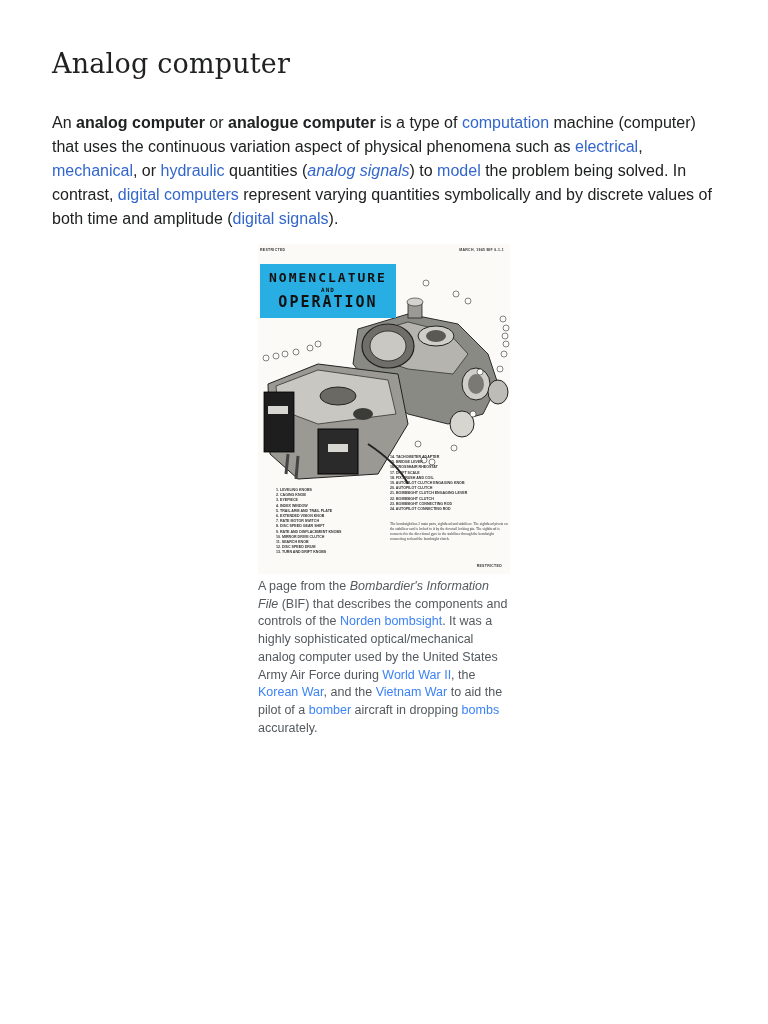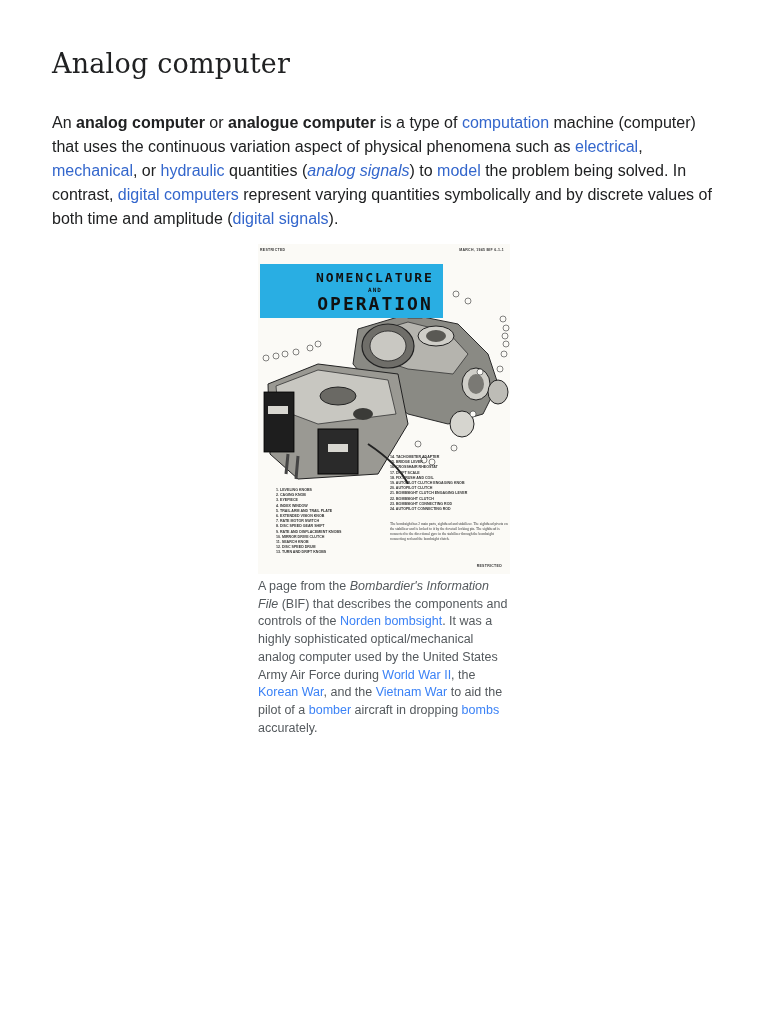--- a/index.html
+++ b/index.html
@@ -26,25 +26,24 @@
     position: absolute; font-family: "Liberation Sans", sans-serif; font-size: 3.5px;
     color: #333; font-weight: bold; letter-spacing: 0.3px;
   }
   .scan .hdr-l { left: 2px; top: 4px; }
   .scan .hdr-r { right: 6px; top: 4px; }
   .scan .ftr { right: 8px; bottom: 6px; }
   .banner {
     position: absolute; left: 2px; top: 20px; width: 136px; height: 54px; background: #29aee3;
     font-family: "DejaVu Sans Mono", "Liberation Mono", monospace; color: #111;
     text-align: center;
-    padding-left: 47px;
   }
   .banner .b1 { font-size: 13px; font-weight: bold; letter-spacing: 2px; margin-top: 6px; }
   .banner .b2 { font-size: 6px; font-weight: bold; letter-spacing: 1px; margin-top: 1px; }
-  .banner .b3 { font-size: 18px; font-weight: bold; letter-spacing: 2px; }
+  .banner .b3 { font-size: 15px; font-weight: bold; letter-spacing: 2px; }
   .machine { position: absolute; left: 0; top: 30px; }
   .list {
     position: absolute; font-family: "Liberation Sans", sans-serif; font-size: 3.6px;
     font-weight: bold; color: #333; line-height: 5.2px; white-space: pre;
   }
   .list.left { left: 18px; top: 244px; }
   .list.right { left: 132px; top: 211px; }
   .desc {
     position: absolute; left: 132px; top: 278px; width: 118px;
     font-family: "Liberation Serif", serif; font-size: 3.6px; line-height: 5px; color: #333;

